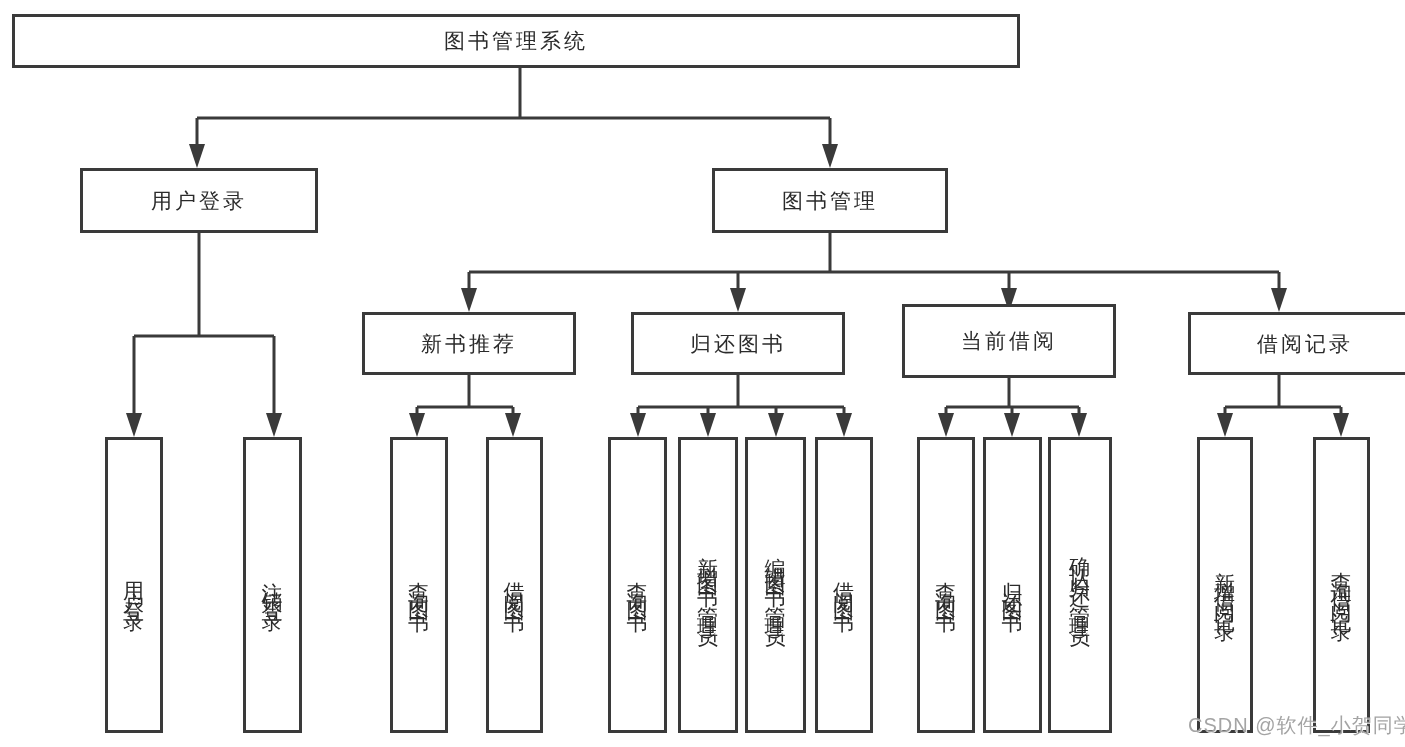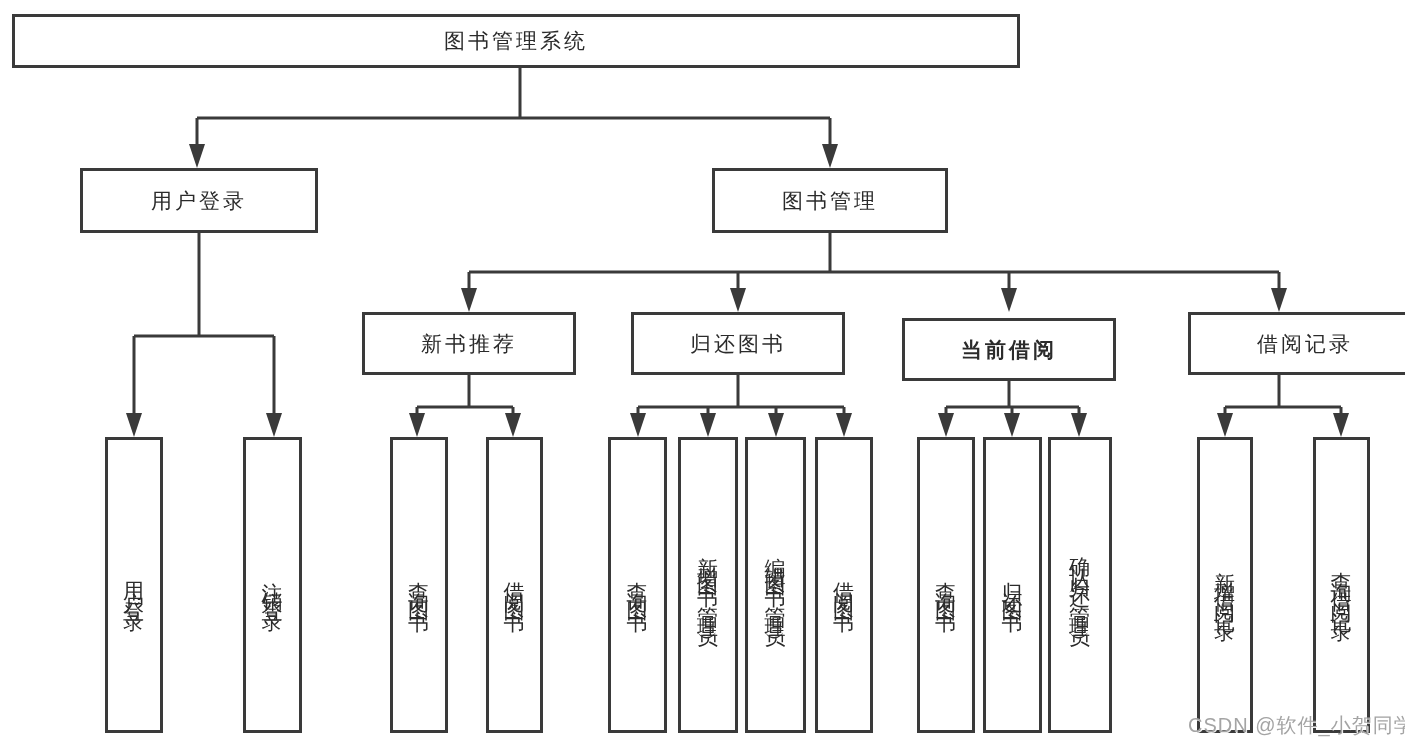--- a/index.html
+++ b/index.html
@@ -47,21 +47,21 @@
     line-height: 1;
     color: #2b2b2b;
     white-space: nowrap;
   }
   
   .n-root   { left: 12px;   top: 14px;  width: 1008px; height: 54px; }
   .n-login  { left: 80px;   top: 168px; width: 238px;  height: 65px; }
   .n-mgmt   { left: 712px;  top: 168px; width: 236px;  height: 65px; }
   .n-newrec { left: 362px;  top: 312px; width: 214px;  height: 63px; }
   .n-borrow { left: 631px;  top: 312px; width: 214px;  height: 63px; }
-  .n-cur    { left: 902px;  top: 318px; width: 214px;  height: 63px; font-weight: bold; }
+  .n-cur    { left: 902px;  top: 304px; width: 214px;  height: 74px; }
   .n-rec    { left: 1172px; top: 312px; width: 234px;  height: 63px; margin-left: 16px; }
   .leaf { top: 437px; height: 296px; }
   .lf-1  { left: 105px;  width: 58px; }
   .lf-2  { left: 243px;  width: 59px; }
   .lf-3  { left: 390px;  width: 58px; }
   .lf-4  { left: 486px;  width: 57px; }
   .lf-5  { left: 608px;  width: 59px; }
   .lf-6  { left: 678px;  width: 60px; }
   .lf-7  { left: 745px;  width: 61px; }
   .lf-8  { left: 815px;  width: 58px; }

